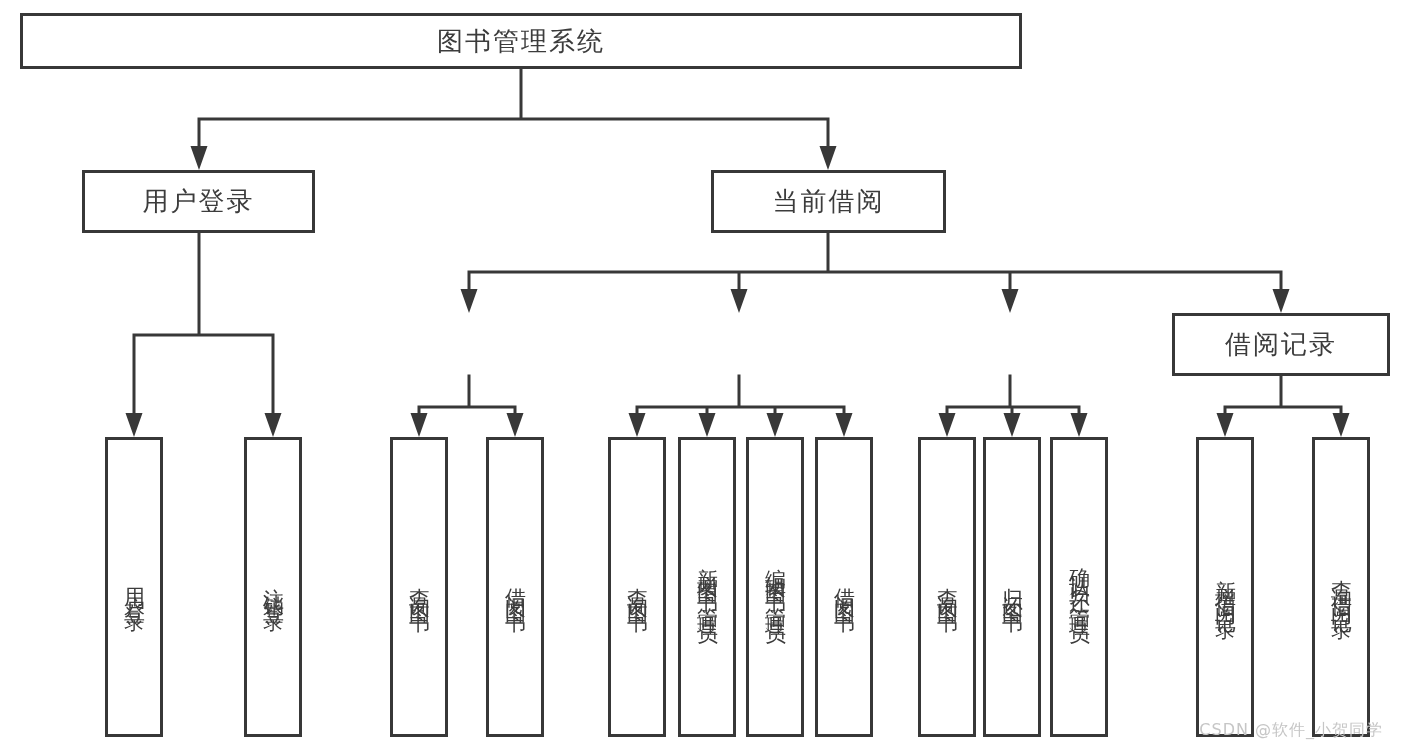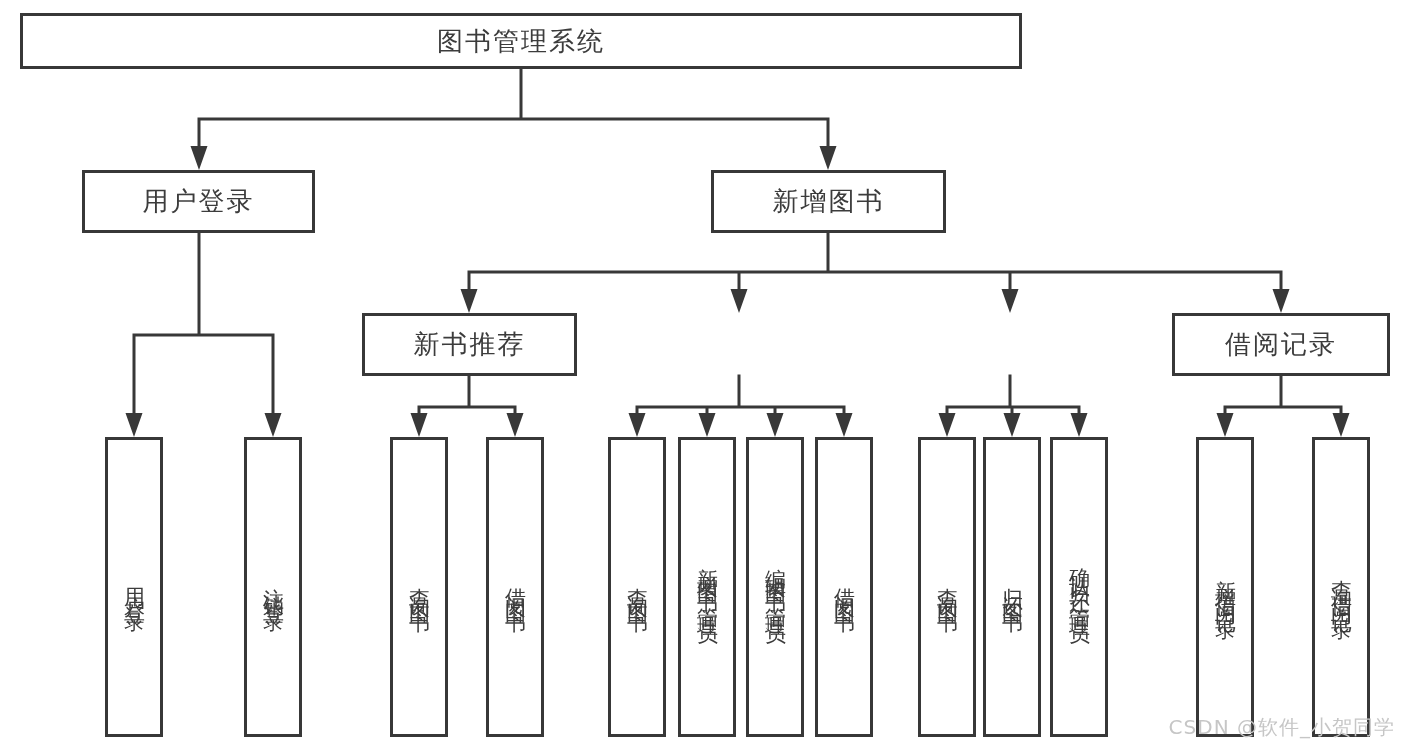--- a/index.html
+++ b/index.html
@@ -41,23 +41,23 @@
   .node .vlabel {
     writing-mode: vertical-rl;
     text-orientation: mixed;
     font-size: 21px;
     letter-spacing: 8px;
     line-height: 1.0;
     white-space: nowrap;
   }
   .watermark {
     position: absolute;
-    right: 10px;
+    right: 22px;
     bottom: 6px;
-    font-size: 20px;
+    font-size: 16px;
     color: #c6c6c6;
     letter-spacing: 1px;
     white-space: nowrap;
   }
 </style>
 </head>
 <body>
 
 <div id="canvas">
 
@@ -101,26 +101,23 @@
   </svg>
 
   <div class="node" style="left:20px; top:13px; width:1002px; height:56px;">
     <span class="hlabel">图书管理系统</span>
   </div>
 
   <div class="node" style="left:82px; top:170px; width:233px; height:63px;">
     <span class="hlabel">用户登录</span>
   </div>
   <div class="node" style="left:711px; top:170px; width:235px; height:63px;">
-    <span class="hlabel">新增图书</span>
+    <span class="hlabel">当前借阅</span>
   </div>
 
-  <div class="node" style="left:362px; top:313px; width:215px; height:63px;">
-    <span class="hlabel">新书推荐</span>
-  </div>
   <div class="node" style="left:1172px; top:313px; width:218px; height:63px;">
     <span class="hlabel">借阅记录</span>
   </div>
 
   <div class="node" style="left:105px; top:437px; width:58px; height:300px;">
     <span class="vlabel">用户登录</span>
   </div>
   <div class="node" style="left:244px; top:437px; width:58px; height:300px;">
     <span class="vlabel">注销登录</span>
   </div>

